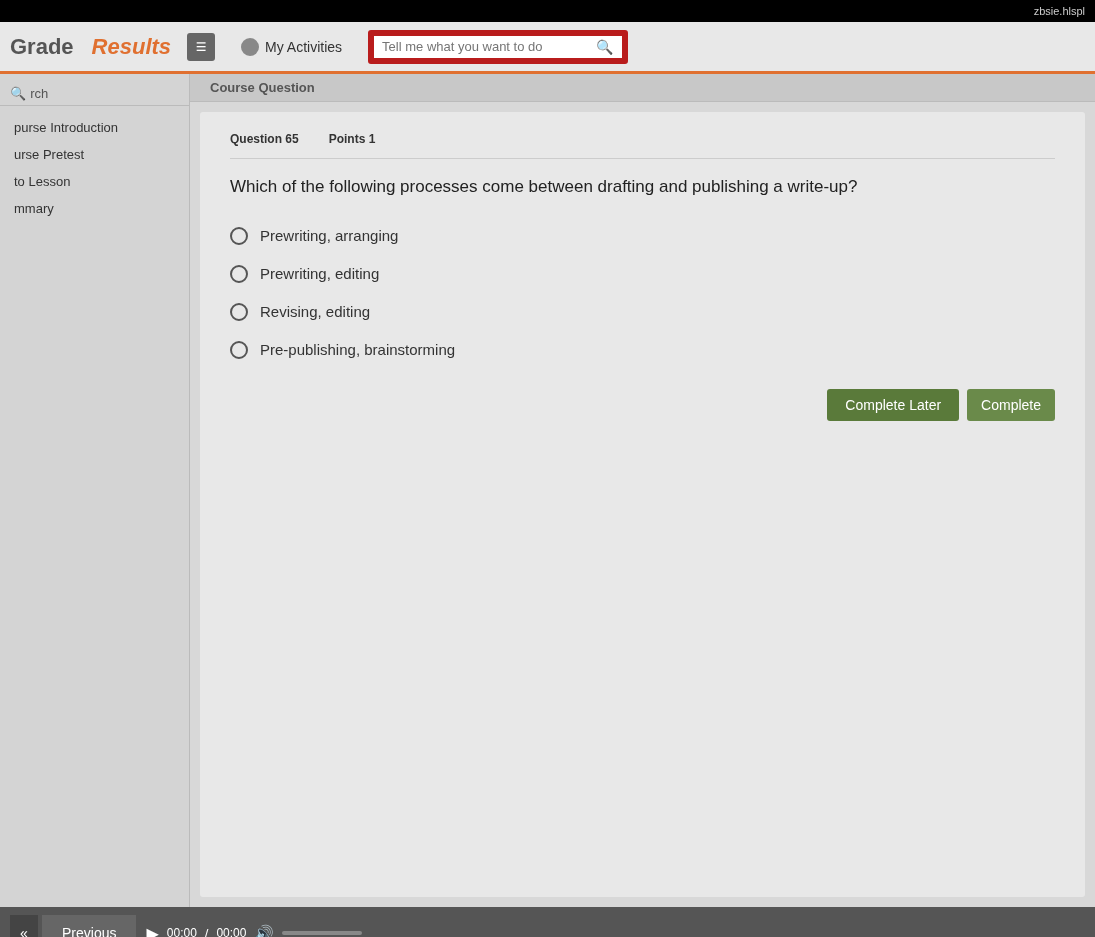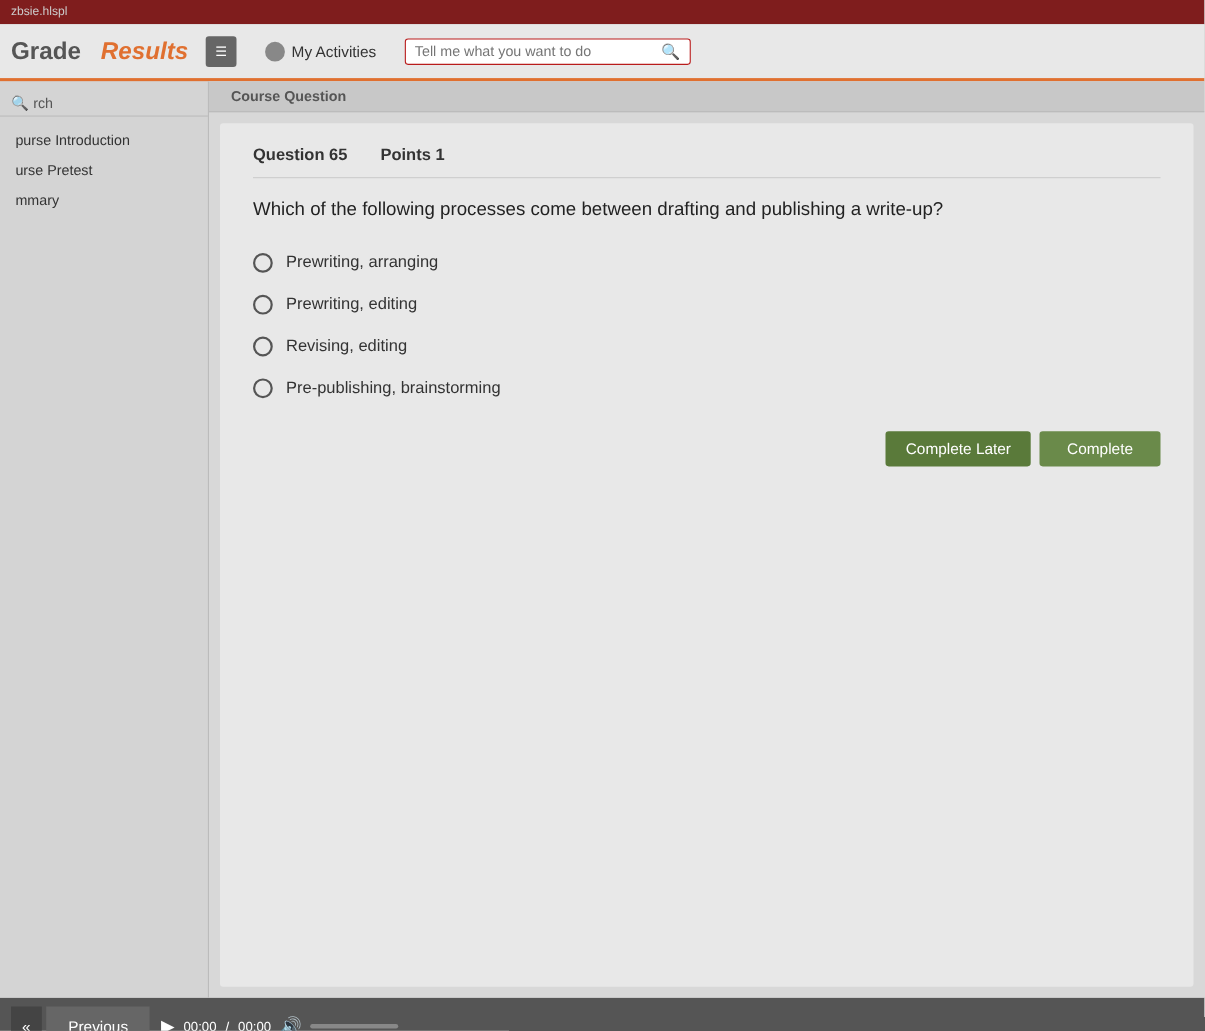--- a/index.html
+++ b/index.html
@@ -9,24 +9,25 @@
       font-family: Arial, sans-serif;
       background: #c8c8c8;
       overflow: hidden;
       position: relative;
     }
 
     
     .browser-bar {
       width: 100%;
       height: 22px;
-      background: #7f1d1d;
+      background: #000000;
       display: flex;
       align-items: center;
       padding: 0 10px;
+      justify-content: flex-end;
     }
     .browser-url {
       color: #ccc;
       font-size: 11px;
     }
 
     
     .app-header {
       width: 100%;
       height: 52px;
@@ -77,21 +78,21 @@
     .activities-icon {
       width: 18px;
       height: 18px;
       background: #888;
       border-radius: 50%;
     }
     .search-bar {
       display: flex;
       align-items: center;
       background: white;
-      border: 1px solid #b91c1c;
+      border: 6px solid #b91c1c;
       border-radius: 3px;
       padding: 3px 8px;
       gap: 6px;
       flex: 1;
       max-width: 260px;
     }
     .search-bar input {
       border: none;
       outline: none;
       font-size: 13px;
@@ -168,21 +169,21 @@
       margin: 10px;
       border-radius: 3px;
       padding: 20px 30px;
       overflow-y: auto;
     }
 
     .question-header {
       display: flex;
       gap: 30px;
       margin-bottom: 16px;
-      font-size: 15px;
+      font-size: 12px;
       font-weight: bold;
       color: #333;
       border-bottom: 1px solid #ccc;
       padding-bottom: 12px;
     }
 
     .question-text {
       font-size: 17px;
       font-weight: normal;
       color: #222;
@@ -233,21 +234,21 @@
       padding: 8px 18px;
       font-size: 14px;
       cursor: pointer;
       border-radius: 3px;
     }
 
     .btn-complete {
       background: #6a8a4a;
       color: white;
       border: none;
-      padding: 8px 25px;
+      padding: 8px 14px;
       font-size: 14px;
       cursor: pointer;
       border-radius: 3px;
     }
 
     
     .bottom-bar {
       width: 100%;
       height: 52px;
       background: #555;
@@ -357,20 +358,23 @@
   <div class="sidebar">
     <div class="sidebar-search">
       <span class="sidebar-search-icon">🔍</span>
       <span class="sidebar-search-text">rch</span>
     </div>
     <div class="sidebar-item">
       <span>purse Introduction</span>
     </div>
     <div class="sidebar-item">
       <span>urse Pretest</span>
+    </div>
+    <div class="sidebar-item">
+      <span>to Lesson</span>
     </div>
     <div class="sidebar-item">
       <span>mmary</span>
     </div>
   </div>
 
   <div class="content-area">
 
     <div class="breadcrumb-bar">
       <span>Course Question</span>

